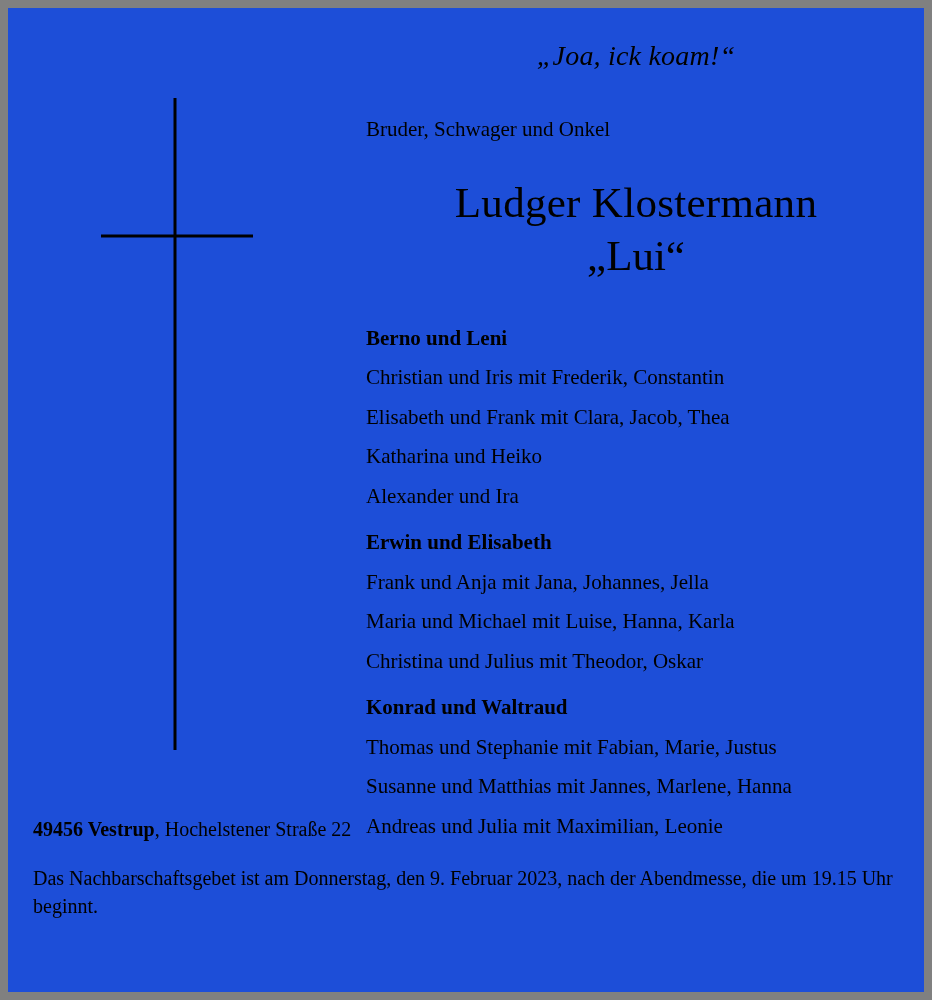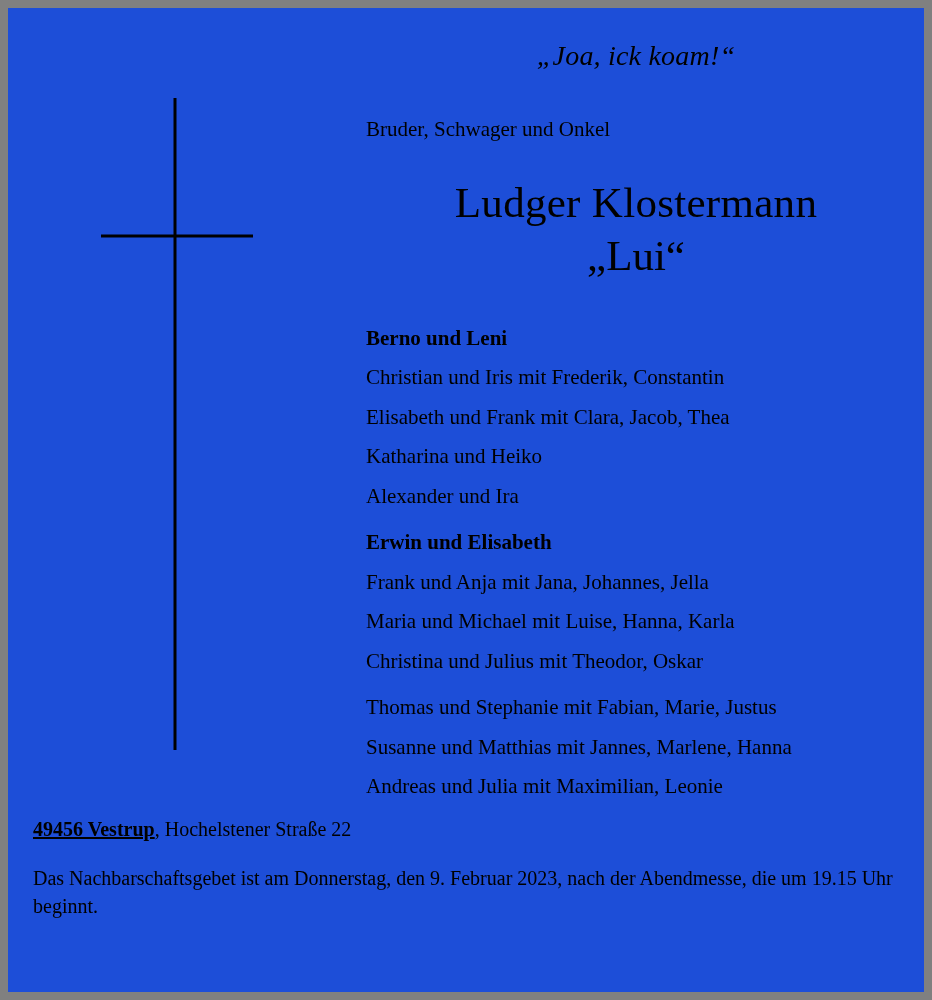--- a/index.html
+++ b/index.html
@@ -109,21 +109,21 @@
     left: 25px;
     right: 18px;
     top: 808px;
     font-size: 20px;
   }
 
   .address-line {
     line-height: 1.3;
     white-space: nowrap;
   }
-  .address-line .bold { font-weight: bold; text-decoration: underline; }
+  .address-line .bold { font-weight: bold; }
 
   .para {
     margin-top: 22px;
     line-height: 1.42;
     text-align: left;
   }
 </style>
 </head>
 <body>
 
@@ -154,20 +154,21 @@
           <div class="family-member">Katharina und Heiko</div>
           <div class="family-member">Alexander und Ira</div>
         </div>
         <div class="family-group">
           <div class="family-head">Erwin und Elisabeth</div>
           <div class="family-member">Frank und Anja mit Jana, Johannes, Jella</div>
           <div class="family-member">Maria und Michael mit Luise, Hanna, Karla</div>
           <div class="family-member">Christina und Julius mit Theodor, Oskar</div>
         </div>
         <div class="family-group">
+          <div class="family-head">Konrad und Waltraud</div>
           <div class="family-member">Thomas und Stephanie mit Fabian, Marie, Justus</div>
           <div class="family-member">Susanne und Matthias mit Jannes, Marlene, Hanna</div>
           <div class="family-member">Andreas und Julia mit Maximilian, Leonie</div>
         </div>
       </div>
 
   </div>
 
   <div id="bottom">
     <div class="address-line">

